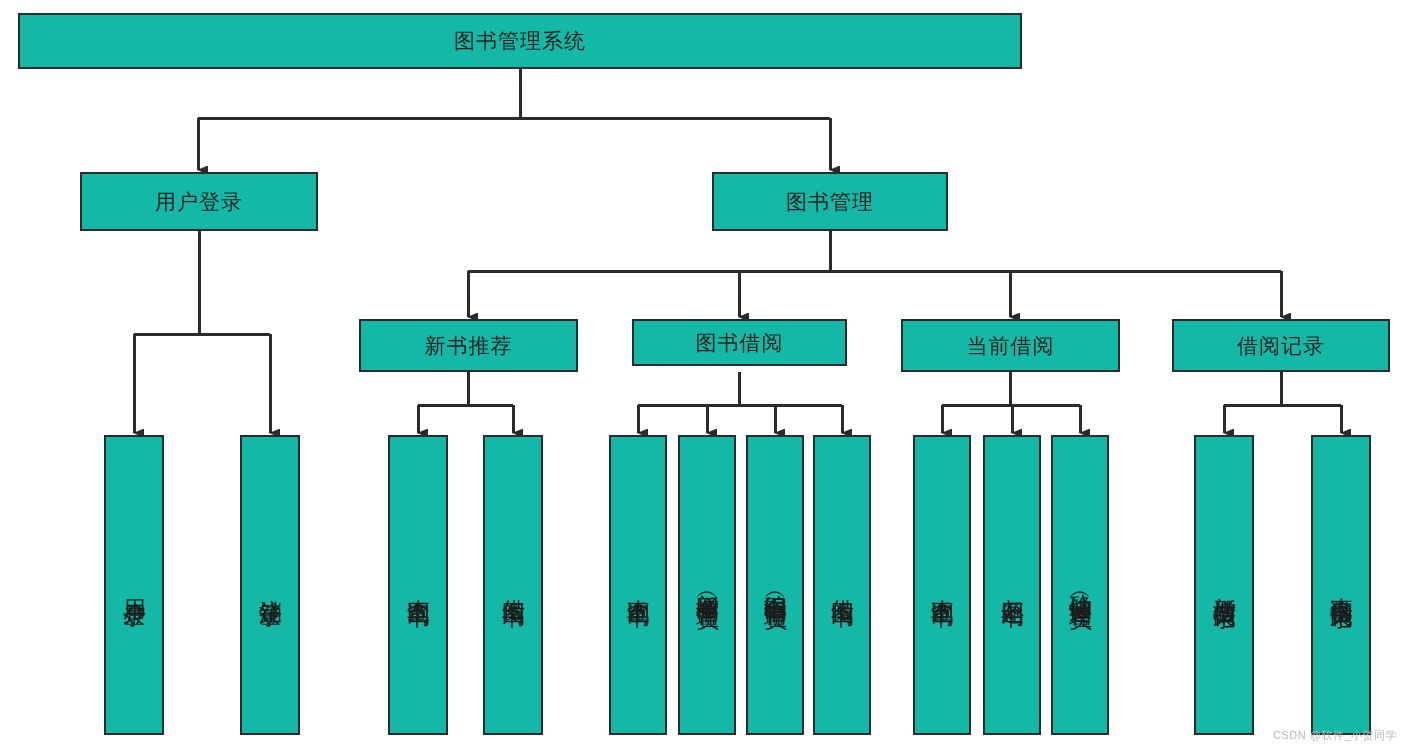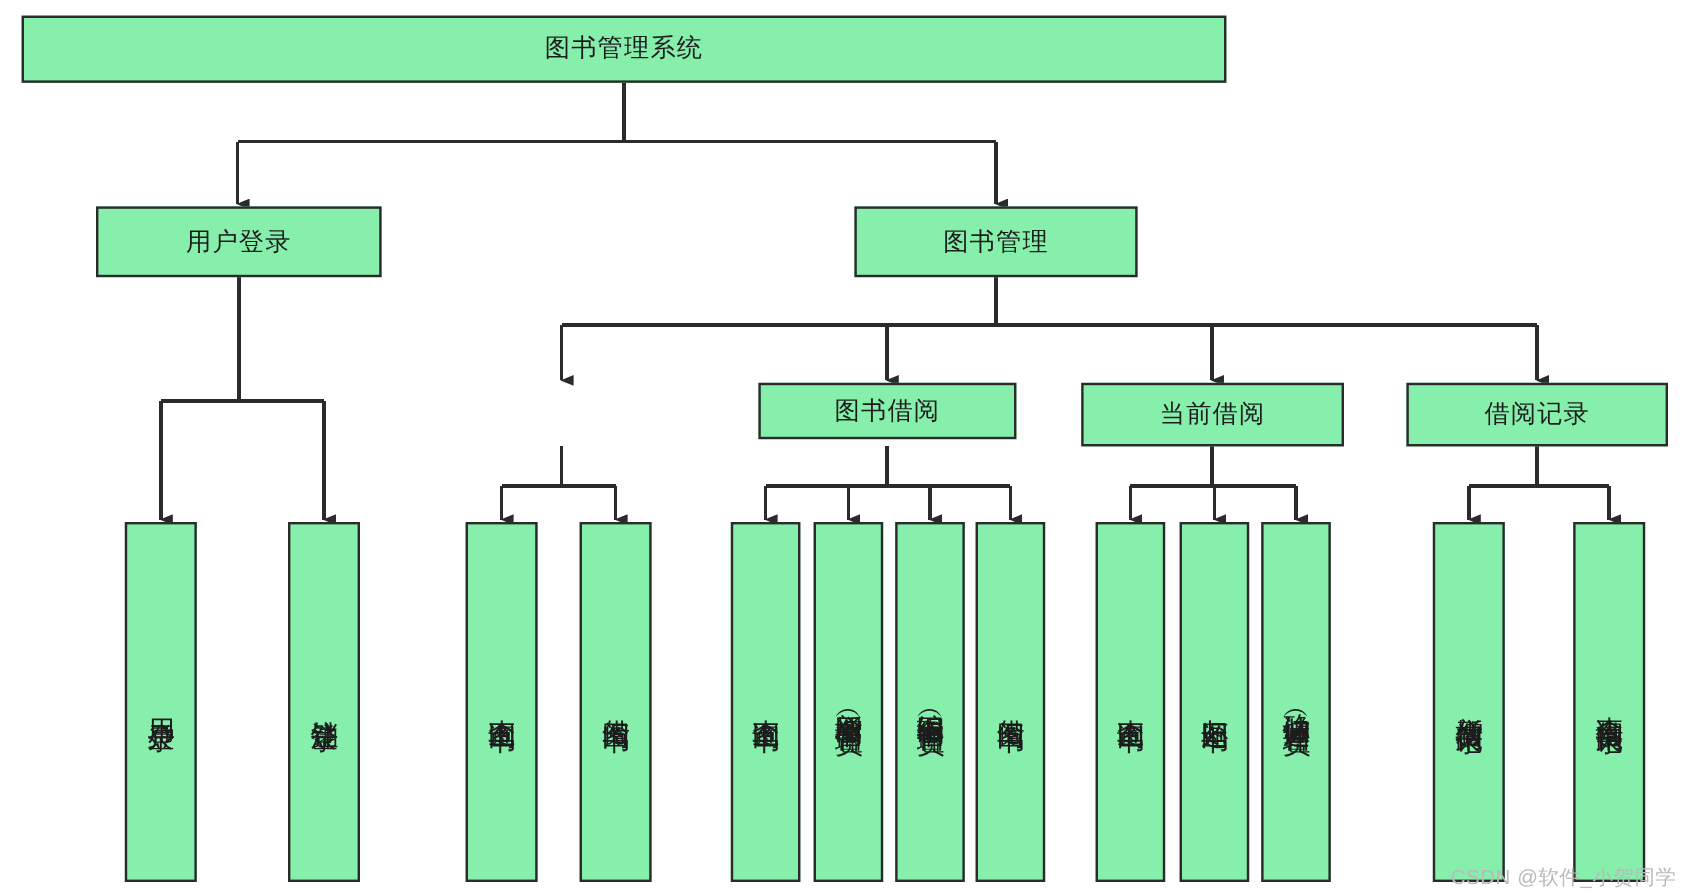--- a/index.html
+++ b/index.html
@@ -21,21 +21,21 @@
     position: absolute;
     left: 0;
     top: 0;
     width: 1405px;
     height: 747px;
   }
   .node {
     position: absolute;
     box-sizing: border-box;
     border: 2px solid #2b2b2b;
-    background: #86efac;
+    background: #14b8a6;
     display: flex;
     align-items: center;
     justify-content: center;
     color: #1c1c1c;
   }
   .node.horiz .label {
     font-size: 21px;
     line-height: 1.1;
     letter-spacing: 1px;
     white-space: nowrap;
@@ -50,21 +50,21 @@
     font-size: 23px;
     line-height: 1.12;
     letter-spacing: 2px;
     text-align: center;
     white-space: nowrap;
   }
   #watermark {
     position: absolute;
     right: 8px;
     bottom: 4px;
-    font-size: 17px;
+    font-size: 11px;
     color: #b9b9b9;
     letter-spacing: 0.5px;
     white-space: nowrap;
     pointer-events: none;
   }
 </style>
 </head>
 <body>
 
 <div id="canvas">
@@ -123,20 +123,23 @@
     <span class="label">图书管理系统</span>
   </div>
 
   <div class="node horiz" style="left:80px; top:172px; width:238px; height:59px;">
     <span class="label">用户登录</span>
   </div>
   <div class="node horiz" style="left:712px; top:172px; width:236px; height:59px;text-align:right;">
     <span class="label">图书管理</span>
   </div>
 
+  <div class="node horiz" style="left:359px; top:319px; width:219px; height:53px;">
+    <span class="label">新书推荐</span>
+  </div>
   <div class="node horiz" style="left:632px; top:319px; width:215px; height:47px;">
     <span class="label">图书借阅</span>
   </div>
   <div class="node horiz" style="left:901px; top:319px; width:219px; height:53px;">
     <span class="label">当前借阅</span>
   </div>
   <div class="node horiz" style="left:1172px; top:319px; width:218px; height:53px;">
     <span class="label">借阅记录</span>
   </div>
 

